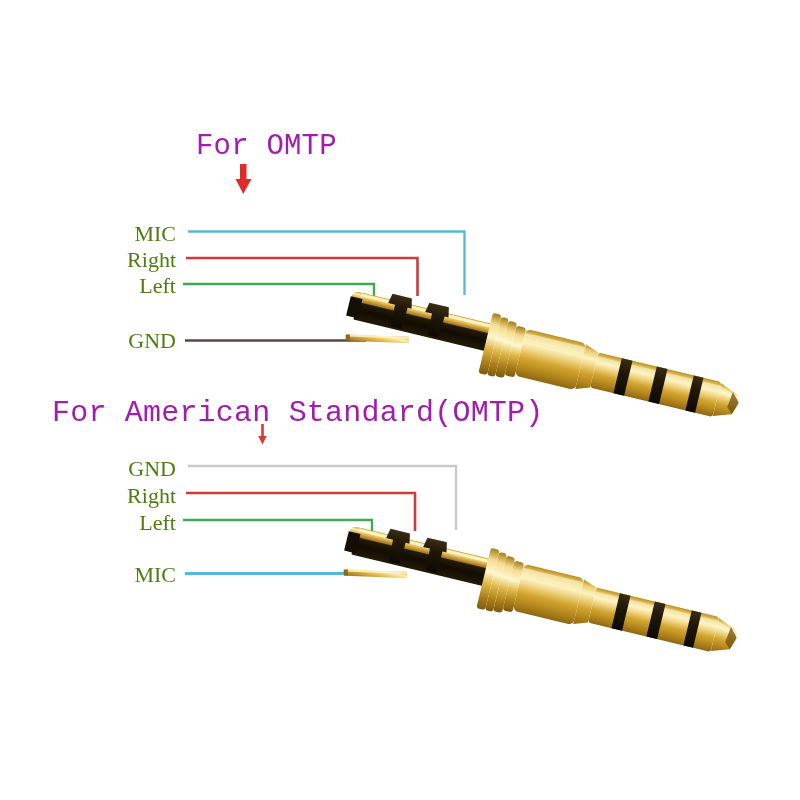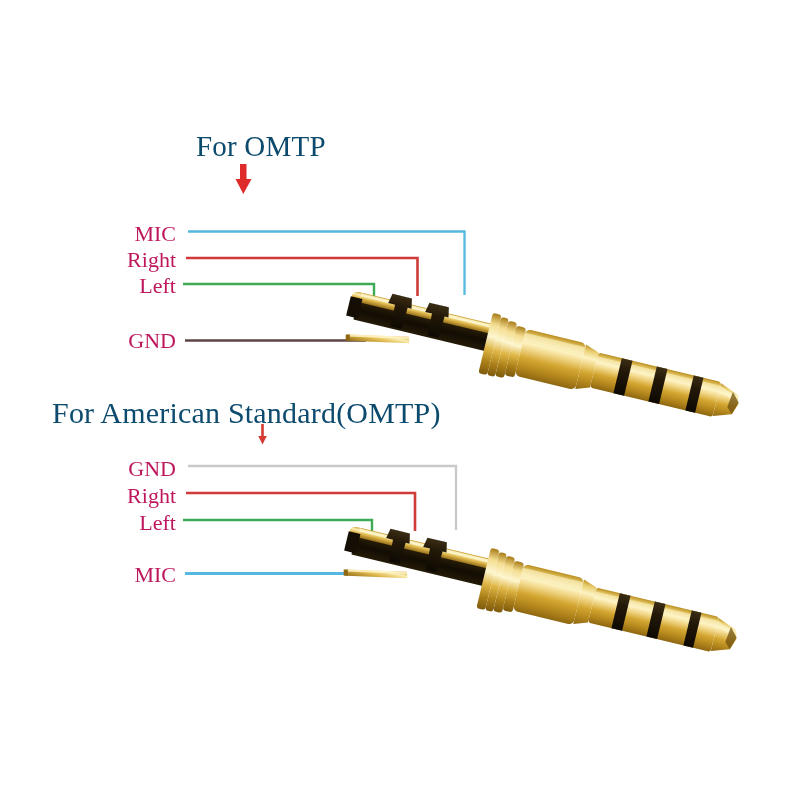--- a/index.html
+++ b/index.html
@@ -17,38 +17,38 @@
   }
   .diagram-svg {
     position: absolute;
     left: 0;
     top: 0;
     width: 800px;
     height: 800px;
   }
   .section-title {
     position: absolute;
-    color: #0c4a6e;
-    font-family: Liberation Serif, serif;
+    color: #a21caf;
+    font-family: Liberation Mono, monospace;
     white-space: nowrap;
     letter-spacing: 0.2px;
   }
   #title-omtp {
     left: 196px;
     top: 130px;
     font-size: 29px;
   }
   #title-ctia {
     left: 52px;
     top: 396px;
     font-size: 30px;
   }
   .pin-label {
     position: absolute;
-    color: #be185d;
+    color: #4d7c0f;
     font-family: "Liberation Serif", "DejaVu Serif", serif;
     font-size: 22px;
     text-align: right;
     white-space: nowrap;
   }
 </style>
 </head>
 <body>
 
 <div id="canvas">

